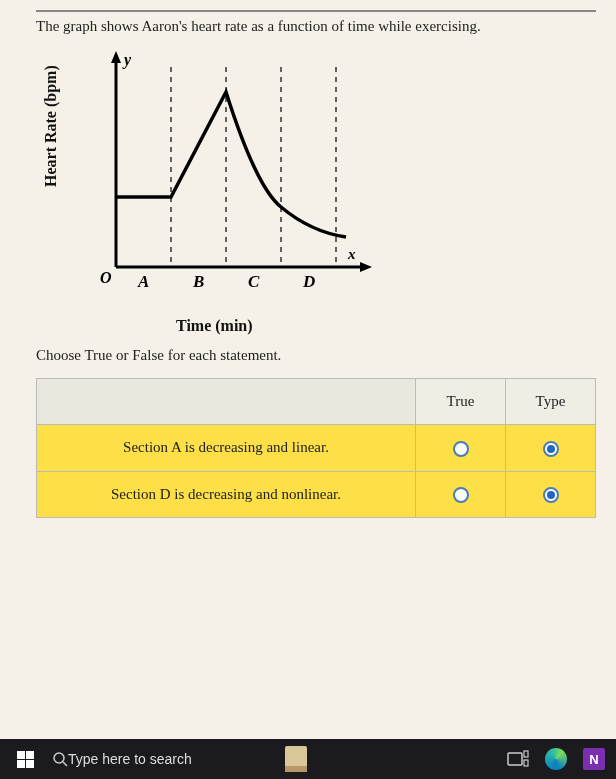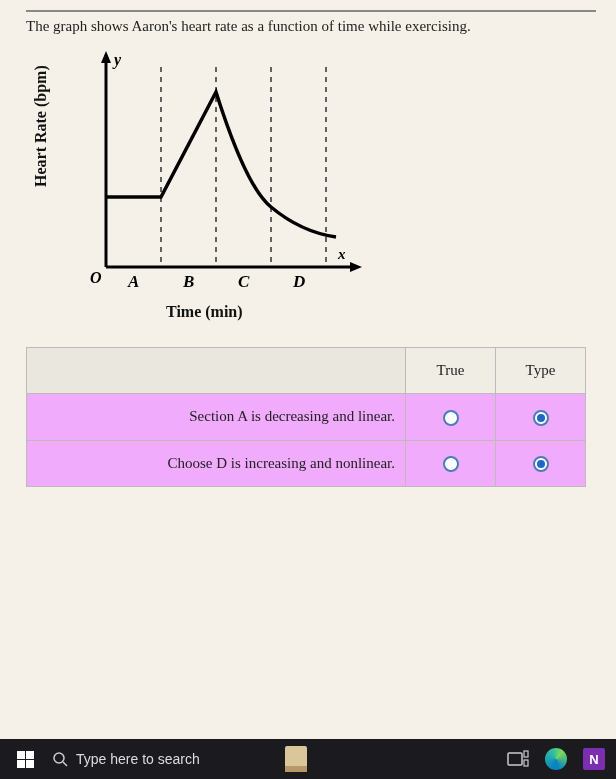--- a/index.html
+++ b/index.html
@@ -6,21 +6,21 @@
   body {
     font-family: Georgia, 'Times New Roman', serif;
     background: #e8e4dc;
     width: 616px;
     height: 779px;
     overflow: hidden;
     position: relative;
   }
   .page {
     background: #f5f1e8;
-    padding: 10px 20px 0 26px;
+    padding: 10px 20px 0 36px;
     min-height: 740px;
   }
   .problem-text {
     font-size: 15px;
     color: #222;
     border-top: 2px solid #888;
     padding-top: 6px;
     margin-bottom: 12px;
   }
   .chart-block {
@@ -35,42 +35,42 @@
     top: 140px;
     transform: rotate(-90deg);
     transform-origin: left top;
     font-weight: bold;
     font-size: 16px;
     color: #111;
   }
   .x-axis-label {
     position: absolute;
     left: 120px;
-    top: 256px;
+    top: 270px;
     font-weight: bold;
     font-size: 16px;
     color: #111;
   }
   .chart-svg { position: absolute; left: 30px; top: 0; }
   .instruction {
     font-size: 15px;
     color: #222;
     margin: 10px 0 14px 0;
   }
   table.tf {
     border-collapse: collapse;
     width: 560px;
-    background: #f0abfc;
+    background: #fde047;
   }
   table.tf th, table.tf td {
     border: 1px solid #bbb;
     padding: 14px 10px;
     font-size: 15px;
     color: #222;
-    text-align: right;
+    text-align: center;
   }
   table.tf th {
     font-weight: normal;
     text-align: center;
     background: #f0ede4;
   }
   table.tf th:first-child { background: #eae7de; }
   .radio-cell { text-align: center !important; width: 90px; }
   .radio {
     display: inline-block;
@@ -109,21 +109,20 @@
     grid-template-columns: 8px 8px;
     grid-template-rows: 8px 8px;
     gap: 1px;
   }
   .win-grid span { background:#fff; }
   .search-box {
     display: flex; align-items:center;
     color: #ddd;
     font-family: 'Segoe UI', Arial, sans-serif;
     font-size: 14px;
-    gap: 8px;
     flex: 0 0 220px;
   }
   .search-icon-svg { flex-shrink:0; }
   .tb-spacer { flex: 1; }
   .tb-icon { width: 28px; height: 28px; display:flex; align-items:center; justify-content:center; }
   .edge-logo {
     width: 22px; height: 22px; border-radius: 50%;
     background: conic-gradient(from 200deg,#0a84c1,#35c2a0 40%,#7ed957 55%,#0a84c1 90%);
   }
   .note-logo {
@@ -166,37 +165,38 @@
       <text x="38" y="18" font-size="16" font-weight="bold" font-style="italic" fill="#000">y</text>
       <text x="262" y="212" font-size="15" font-weight="bold" font-style="italic" fill="#000">x</text>
       <text x="14" y="236" font-size="16" font-weight="bold" font-style="italic" fill="#000">O</text>
       <text x="52" y="240" font-size="17" font-weight="bold" font-style="italic" fill="#000">A</text>
       <text x="107" y="240" font-size="17" font-weight="bold" font-style="italic" fill="#000">B</text>
       <text x="162" y="240" font-size="17" font-weight="bold" font-style="italic" fill="#000">C</text>
       <text x="217" y="240" font-size="17" font-weight="bold" font-style="italic" fill="#000">D</text>
     </svg>
   </div>
 
+  <div class="instruction">Choose True or False for each statement.</div>
 
   <table class="tf">
     <thead>
       <tr>
         <th></th>
         <th>True</th>
         <th>Type</th>
       </tr>
     </thead>
     <tbody id="tf-body">
         <tr>
           <td>Section A is decreasing and linear.</td>
           <td class="radio-cell"><span class="radio"></span></td>
           <td class="radio-cell"><span class="radio selected"></span></td>
         </tr>
         <tr>
-          <td>Choose D is increasing and nonlinear.</td>
+          <td>Section D is decreasing and nonlinear.</td>
           <td class="radio-cell"><span class="radio"></span></td>
           <td class="radio-cell"><span class="radio selected"></span></td>
         </tr>
       </tbody>
   </table>
 </div>
 
 <div class="taskbar">
   <div class="start-btn">
     <span class="win-grid">

